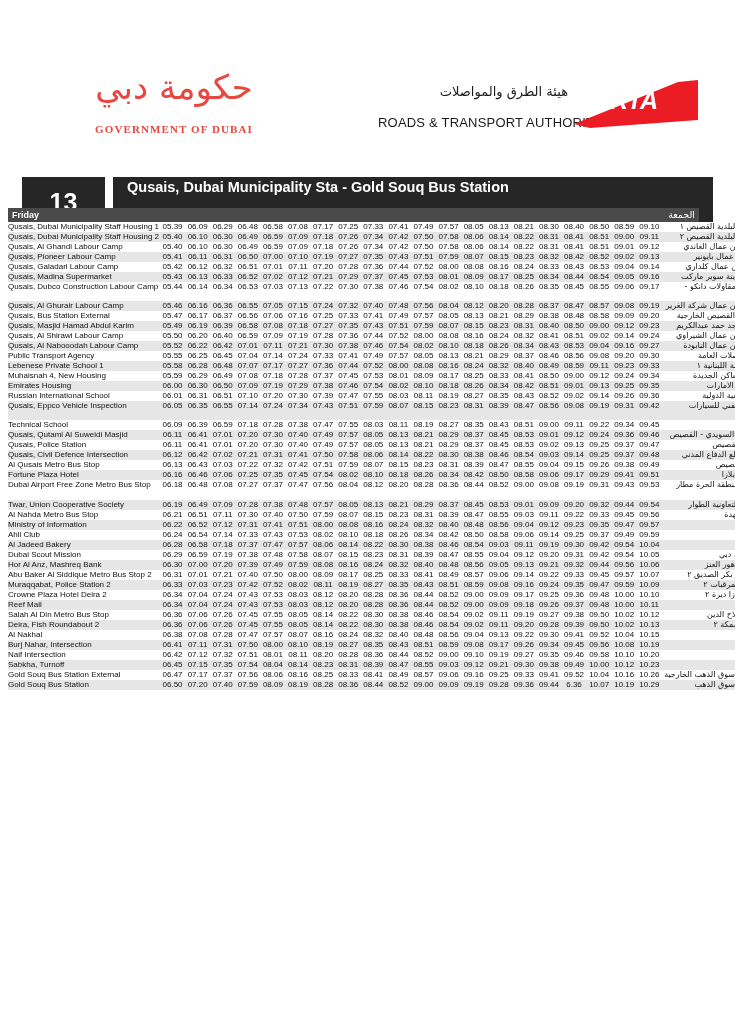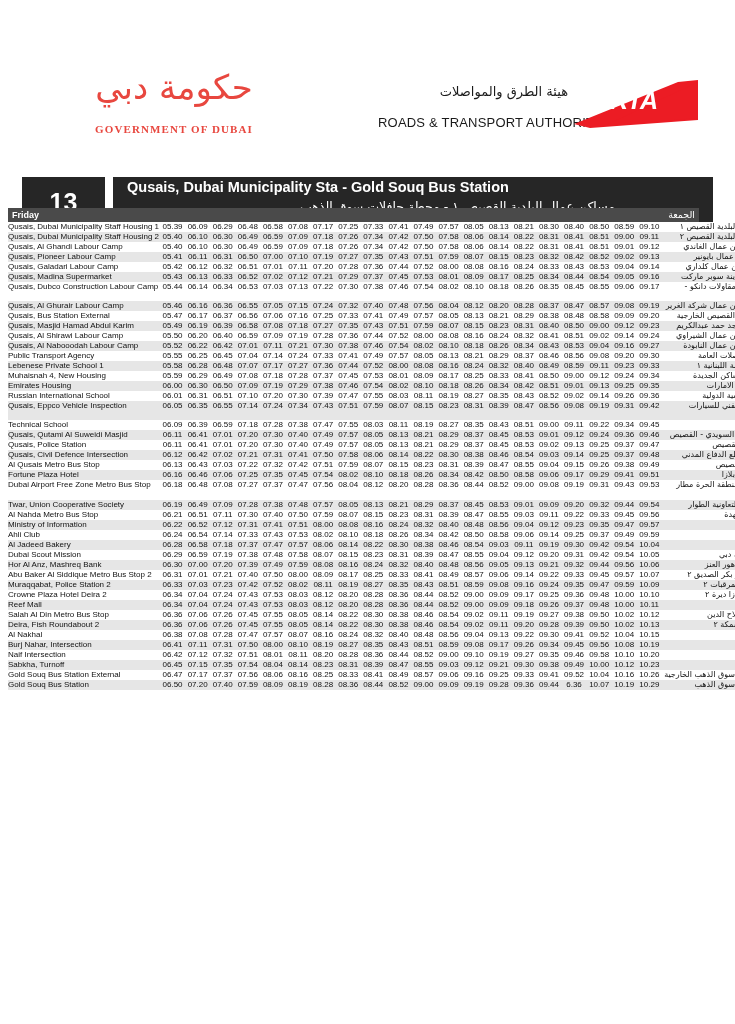--- a/index.html
+++ b/index.html
@@ -260,21 +260,20 @@
         </svg>
         <div class="rta-text">RTA</div>
       </div>
     </div>
   </div>
 
   <div class="route-header">
     <div class="route-num-box">13</div>
     <div class="route-title-box">
       <div class="route-title-en">Qusais, Dubai Municipality Sta - Gold Souq Bus Station</div>
-      <div class="route-title-ar">مساكن عمال البلدية القصيص ١ - محطة حافلات سوق الذهب</div>
     </div>
   </div>
 
   <div class="table-wrap">
     <div class="day-row">
       <div class="day-en">Friday</div>
       <div class="day-ar">الجمعة</div>
     </div>
     <table class="tt">
       <tbody id="tt-body">

